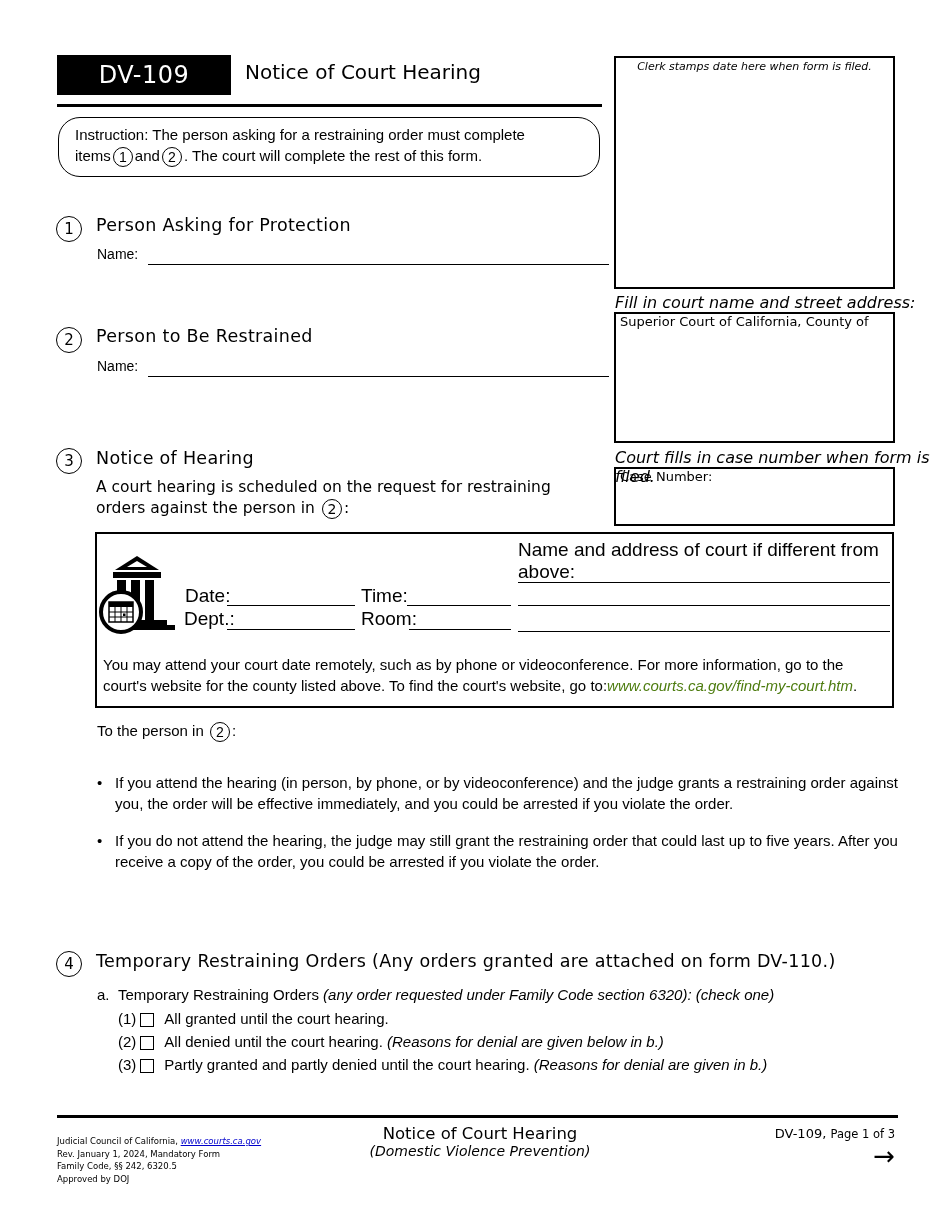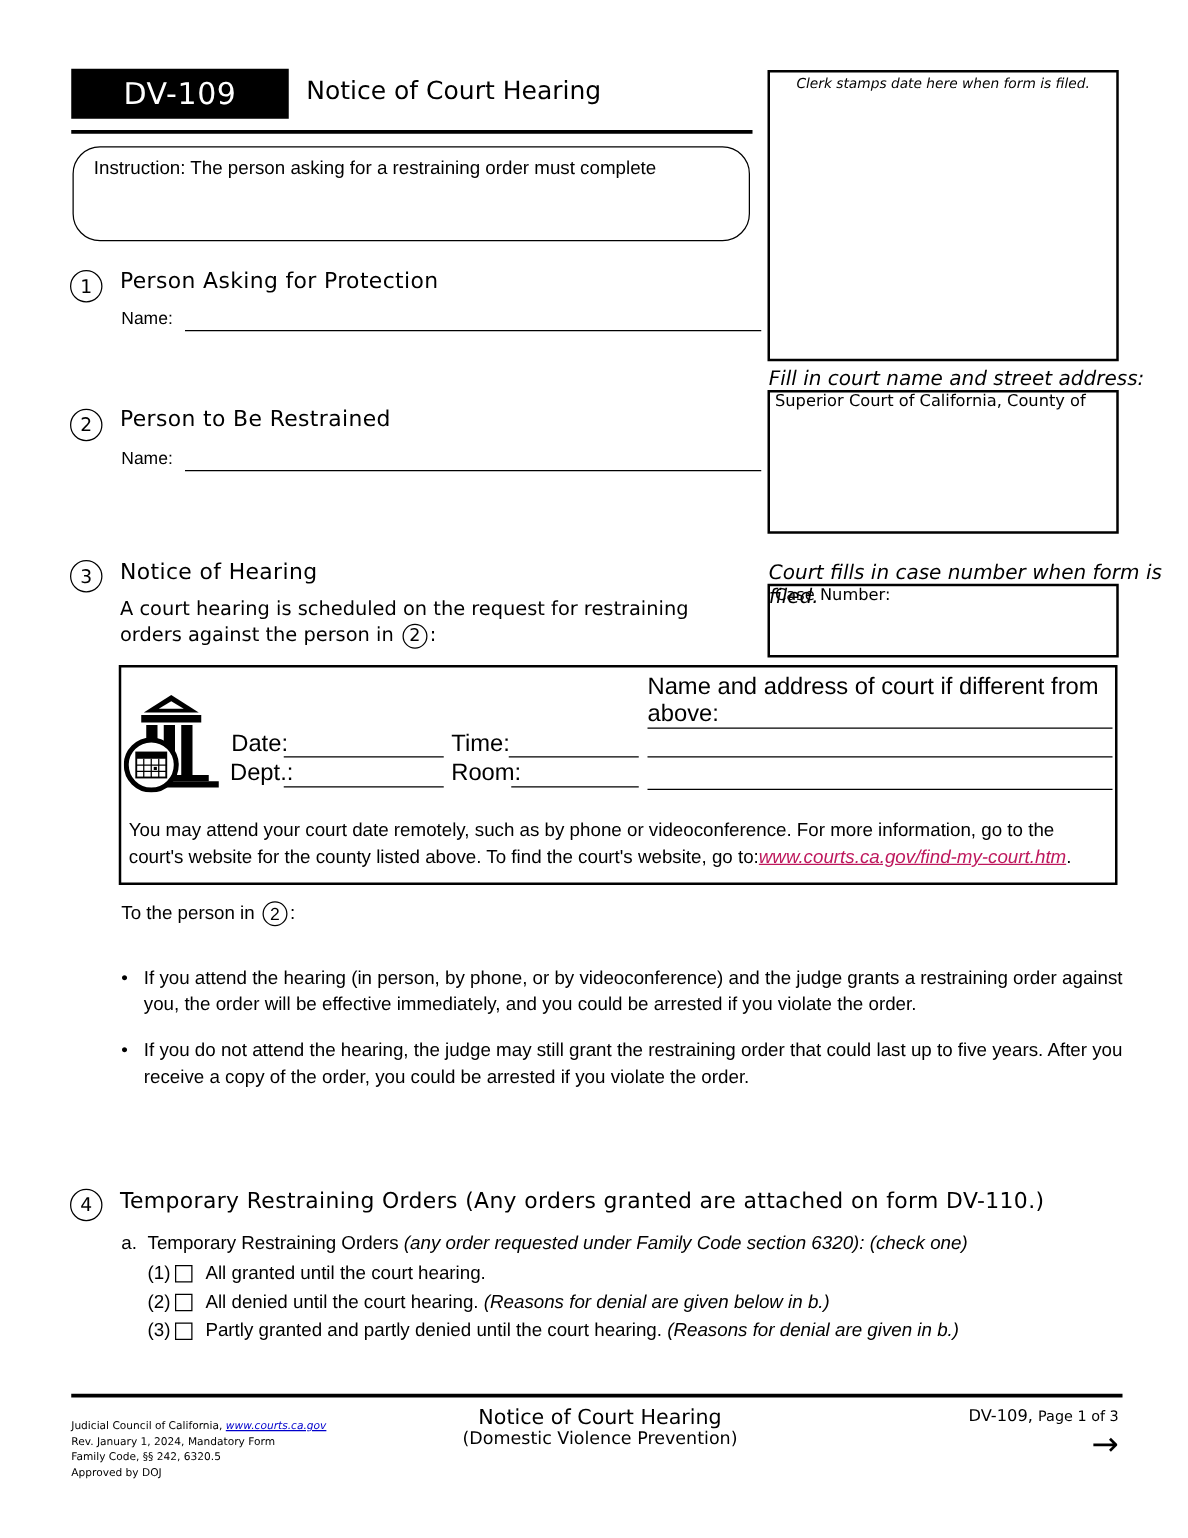--- a/index.html
+++ b/index.html
@@ -6,76 +6,77 @@
   body { width:950px; height:1230px; position:relative; overflow:hidden;
          font-family:"DejaVu Sans", "Liberation Sans", sans-serif; color:#000; }
   .abs { position:absolute; }
 
   
   .form-id { left:57px; top:55px; width:174px; height:40px; background:#000; color:#fff;
              font-size:24px; line-height:40px; text-align:center; letter-spacing:0.5px; }
   .form-title { left:245px; top:60px; font-size:20px; }
   .header-rule { left:57px; top:104px; width:545px; height:3px; background:#000; }
 
-  .instruction { left:58px; top:117px; width:542px; height:76px; border:1px solid #000;
+  .instruction { left:58px; top:117px; width:542px; height:60px; border:1px solid #000;
                  border-radius:22px; box-sizing:border-box; padding:6px 0 0 16px;
                  font-size:15px; line-height:21px; font-family:"Liberation Sans", sans-serif; }
   .circ { display:inline-block; width:18px; height:18px; border:1px solid #000; border-radius:50%;
           text-align:center; line-height:18px; font-size:14px; vertical-align:middle; margin:0 2px; }
 
   
   .clerk-box { left:614px; top:56px; width:281px; height:233px; border:2px solid #000; box-sizing:border-box; }
   .clerk-label { width:100%; text-align:center; font-size:11px; font-style:italic; margin-top:2px; }
   .small-ital { font-size:16px; font-style:italic; }
-  .court-box { left:614px; top:312px; width:281px; height:115px; border:2px solid #000; box-sizing:border-box;
+  .court-box { left:614px; top:312px; width:281px; height:131px; border:2px solid #000; box-sizing:border-box;
                padding:0 4px; font-size:13px; }
   .case-box { left:614px; top:467px; width:281px; height:59px; border:2px solid #000; box-sizing:border-box;
               padding:0 4px; font-size:13px; }
 
   
   .item-num { width:26px; height:26px; border:1px solid #000; border-radius:50%; box-sizing:border-box;
               text-align:center; line-height:24px; font-size:15px; }
   .item-head { font-size:17.5px; letter-spacing:0.3px; }
   .name-label { font-size:14px; font-family:"Liberation Sans", sans-serif; }
   .line { height:1px; background:#000; }
 
   .hearing-box { left:95px; top:532px; width:799px; height:176px; border:2px solid #000; box-sizing:border-box; }
   .hb-label { font-size:19px; font-family:"Liberation Sans", sans-serif; }
   .remote-text { left:6px; top:120px; width:790px; font-size:15px; line-height:21px; font-family:"Liberation Sans", sans-serif; }
-  .remote-text a { color:#be185d; font-style:italic; text-decoration:underline; }
+  .remote-text a { color:#4d7c0f; font-style:italic; }
 
   .body15 { font-size:15px; line-height:21px; font-family:"Liberation Sans", sans-serif; }
   .bullet { font-size:15px; line-height:21px; font-family:"Liberation Sans", sans-serif; padding-left:18px; text-indent:-18px; }
   .bullet::before { content:"•"; display:inline-block; width:18px; text-indent:0; }
 
   .chk { display:inline-block; width:12px; height:12px; border:1px solid #000; vertical-align:middle; margin:0 10px 0 4px; }
   .opt { font-size:15px; line-height:23px; font-family:"Liberation Sans", sans-serif; }
   .ital { font-style:italic; }
 
   
   .footer-rule { left:57px; top:1115px; width:841px; height:3px; background:#000; }
   .footer-left { left:57px; top:1123px; font-size:8.5px; line-height:12.5px;margin-top:12px; }
   .footer-left a { color:#0000cc; font-style:italic; text-decoration:underline; }
   .footer-center { left:330px; top:1124px; width:300px; text-align:center; }
   .fc-title { font-size:16.5px; }
-  .fc-sub { font-size:14px; }
+  .fc-sub { font-size:14px;font-style:italic; }
   .footer-right { right:55px; top:1126px; text-align:right; font-size:13px; }
   .footer-right .pg { font-size:11.5px; }
   .arrow { right:55px; top:1141px; font-size:26px; }
 </style>
 </head>
 <body>
 
 <div class="abs form-id">DV-109</div>
 <div class="abs form-title">Notice of Court Hearing</div>
 <div class="abs header-rule"></div>
 
 <div class="abs instruction">
   <div><span>Instruction:</span>
     <span>The person asking for a restraining order must complete</span></div>
+  <div><span>items</span><span class="circ">1</span><span>and</span><span class="circ">2</span><span>. The court will complete the rest of this form.</span></div>
 </div>
 
 <div class="abs clerk-box">
   <div class="clerk-label">Clerk stamps date here when form is filed.</div>
 </div>
 <div class="abs small-ital" style="left:615px; top:293px;">Fill in court name and street address:</div>
 <div class="abs court-box">
   <div>Superior Court of California, County of</div>
 </div>
 <div class="abs small-ital" style="left:615px; top:448px;">Court fills in case number when form is filed.</div>

